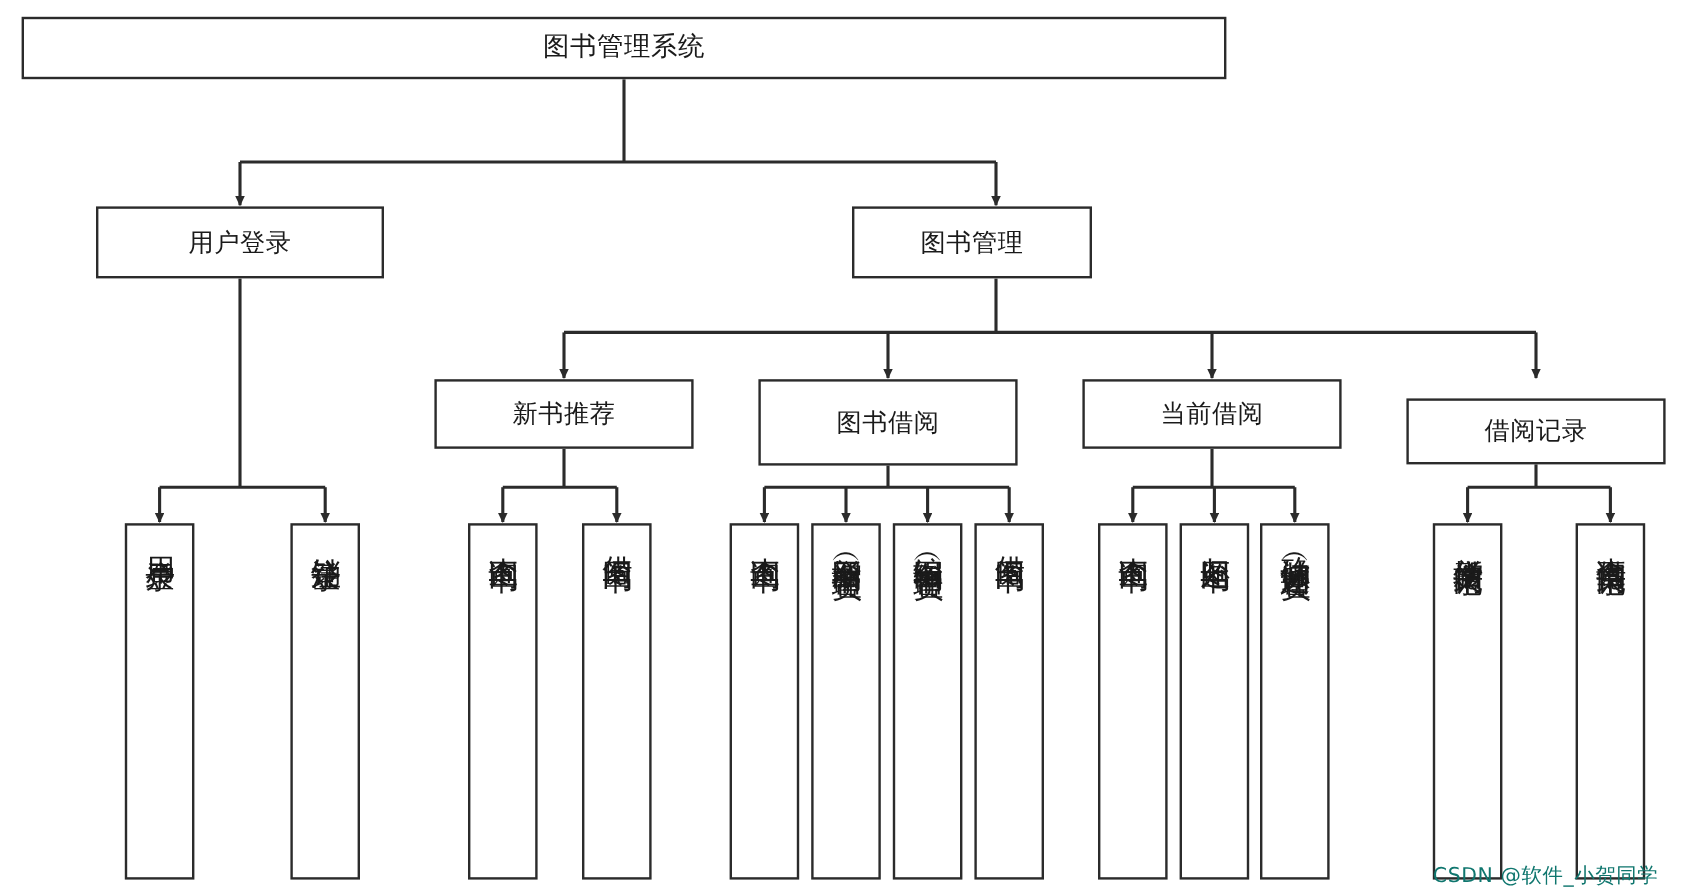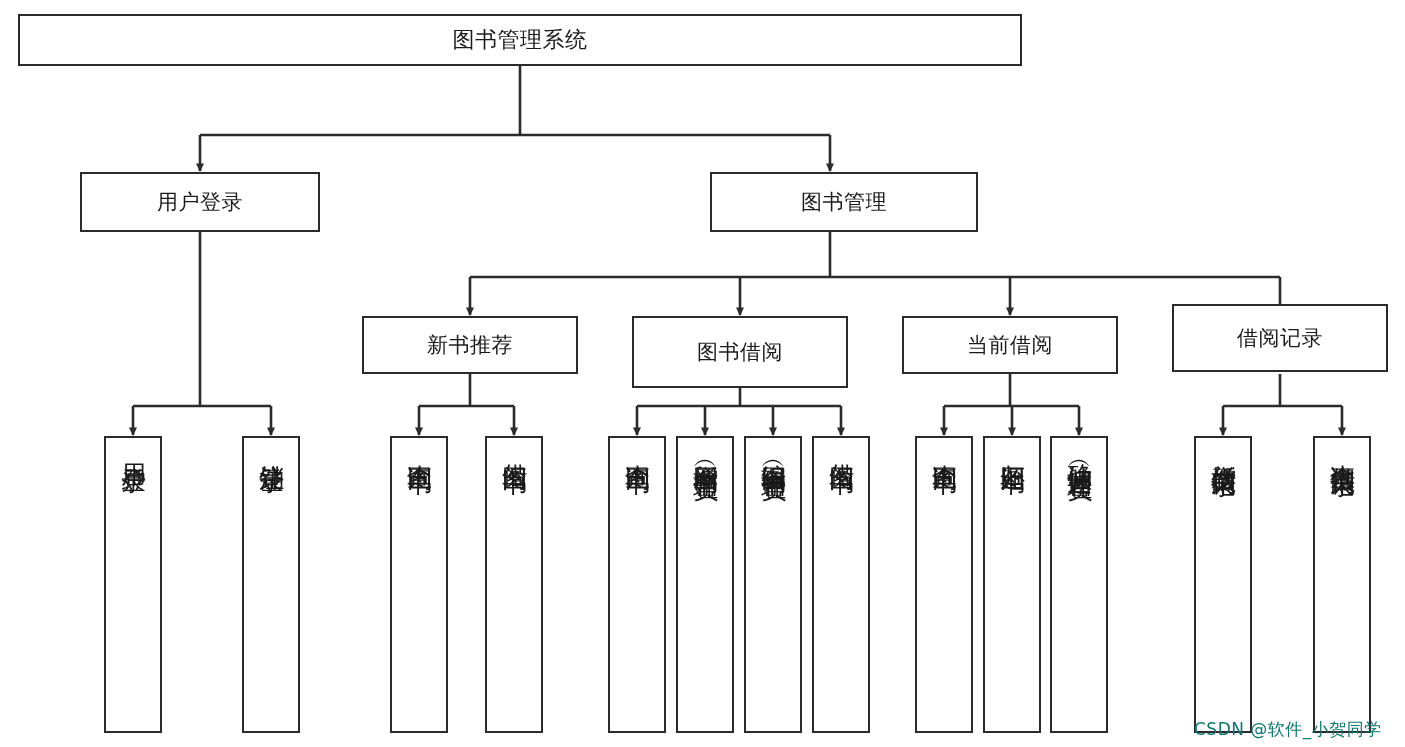--- a/index.html
+++ b/index.html
@@ -119,33 +119,33 @@
       </g>
   </svg>
 
   <div id="node-layer">
       <div class="node horiz root" style="left: 18px; top: 14px; width: 1004px; height: 52px;">
         <span class="label">图书管理系统</span>
       </div>
       <div class="node horiz" style="left: 80px; top: 172px; width: 240px; height: 60px;">
         <span class="label">用户登录</span>
       </div>
-      <div class="node horiz" style="left: 710px; top: 172px; width: 268px; height: 60px; justify-content: center;">
+      <div class="node horiz" style="left: 710px; top: 172px; width: 200px; height: 60px; justify-content: center;">
         <span class="label">图书管理</span>
       </div>
       <div class="node horiz" style="left: 362px; top: 316px; width: 216px; height: 58px;">
         <span class="label">新书推荐</span>
       </div>
       <div class="node horiz" style="left: 632px; top: 316px; width: 216px; height: 72px;">
         <span class="label">图书借阅</span>
       </div>
       <div class="node horiz" style="left: 902px; top: 316px; width: 216px; height: 58px;">
         <span class="label">当前借阅</span>
       </div>
-      <div class="node horiz" style="left: 1172px; top: 304px; width: 216px; height: 68px;">
+      <div class="node horiz" style="left: 1172px; top: 332px; width: 216px; height: 55px;">
         <span class="label">借阅记录</span>
       </div>
       <div class="node vert" style="left: 104px; top: 436px; width: 58px; height: 297px;">
         <span class="label">用户登录</span>
       </div>
       <div class="node vert" style="left: 242px; top: 436px; width: 58px; height: 297px;">
         <span class="label">注销登录</span>
       </div>
       <div class="node vert" style="left: 390px; top: 436px; width: 58px; height: 297px;">
         <span class="label">查询图书</span>

